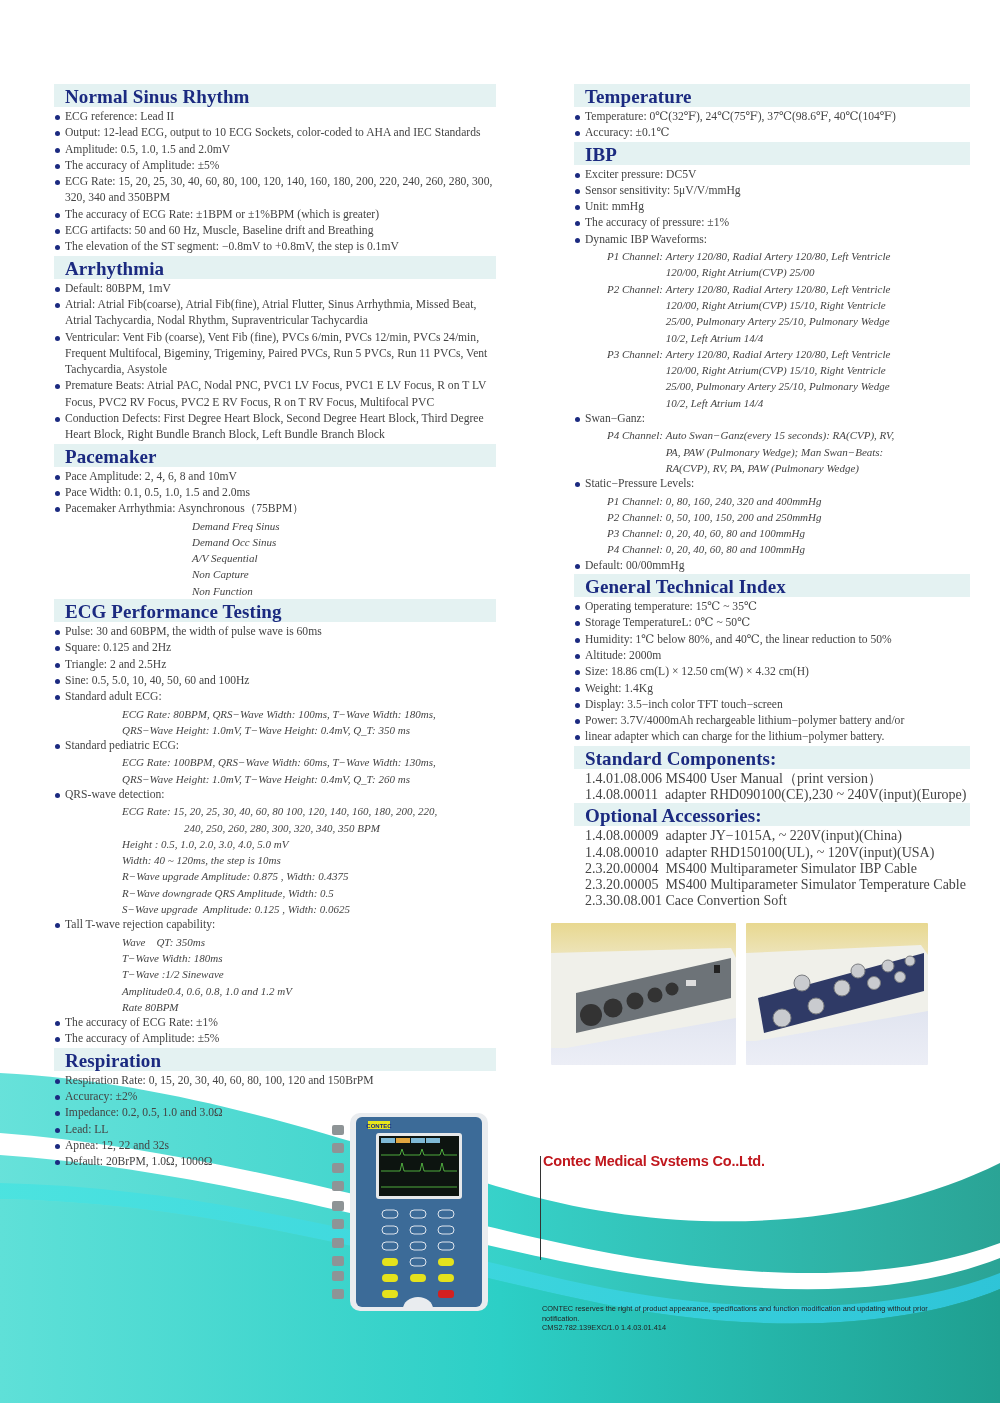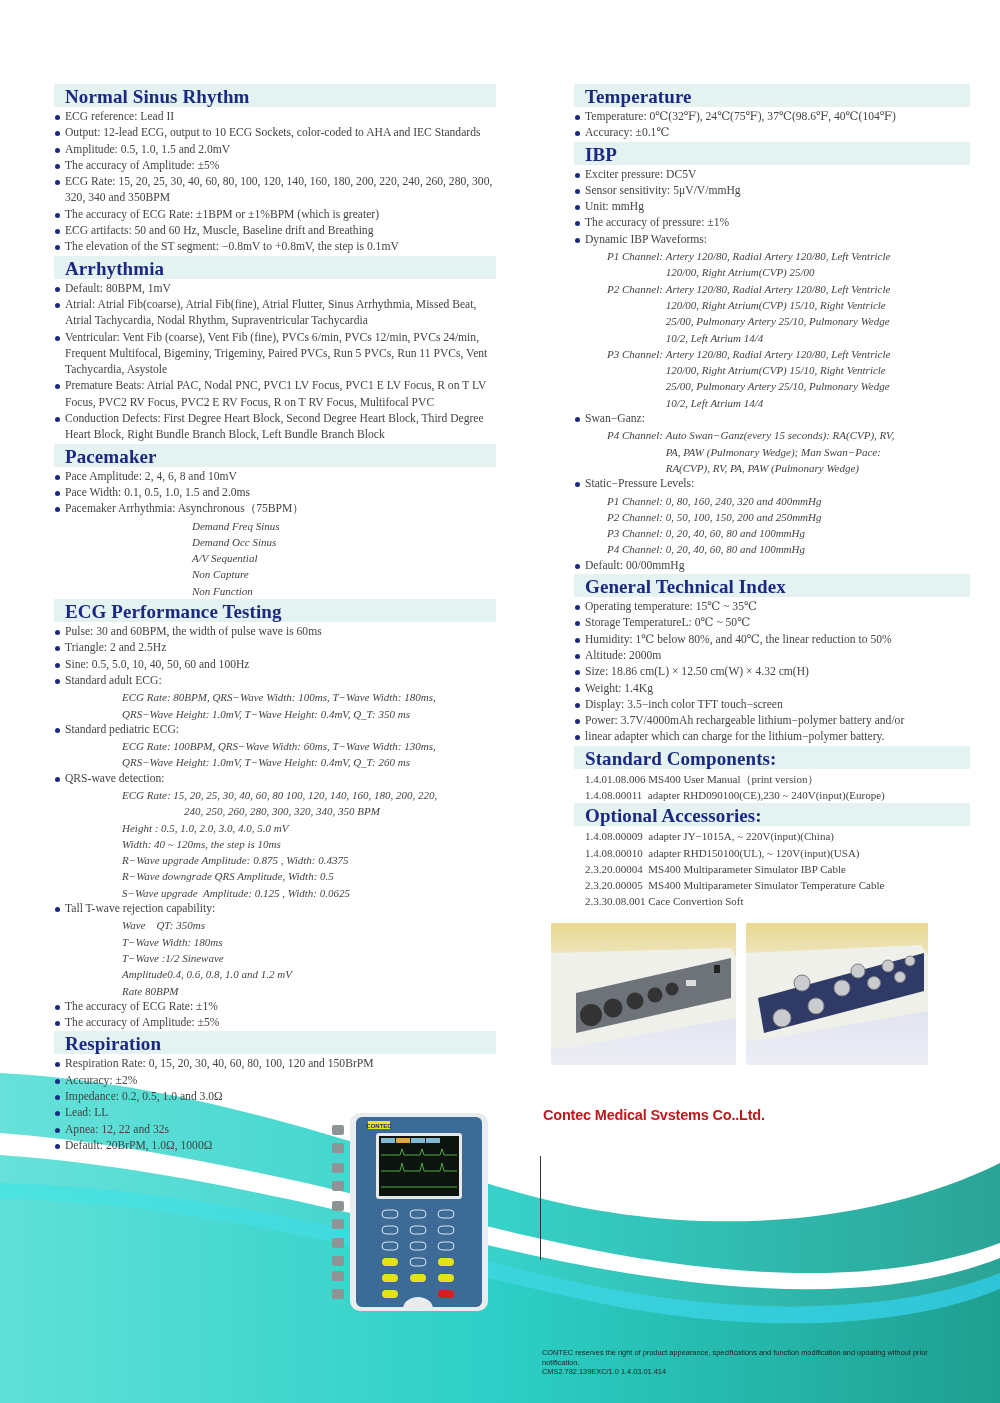--- a/index.html
+++ b/index.html
@@ -35,49 +35,49 @@
     background: #1b2a80;
   }
   .sub {
     font-size: 11px;
     line-height: 16.3px;
     color: #444;
     white-space: pre;
     font-style: italic;
   }
   .plain {
-    font-size: 11px;
+    font-size: 14px;
     line-height: 16.3px;
     color: #444;
     padding-left: 11px;
     white-space: pre;
   }
 
   
   .waves { position: absolute; left: 0; bottom: 0; width: 1000px; height: 330px; z-index: 0; }
 
   
   .device {
     position: absolute; left: 330px; top: 1113px; width: 160px; height: 198px; z-index: 2;
   }
 
   
   .photo { position: absolute; top: 923px; height: 142px; border-radius: 1px; overflow: hidden; z-index: 2; }
   .photo-a { left: 551px; width: 185px; }
   .photo-b { left: 746px; width: 182px; }
 
   .company {
-    position: absolute; left: 543px; top: 1107px; z-index: 3;
+    position: absolute; left: 543px; top: 1153px; z-index: 3;
     font-family: "Liberation Sans", "DejaVu Sans", sans-serif;
     color: #c0171d; font-size: 14.5px; font-weight: bold; letter-spacing: -0.2px;
   }
   .vline { position: absolute; left: 540px; top: 1156px; width: 1px; height: 104px; background: #333; z-index: 3; }
 
   .disclaimer {
-    position: absolute; left: 542px; top: 1348px; width: 410px; z-index: 3;
+    position: absolute; left: 542px; top: 1304px; width: 410px; z-index: 3;
     font-family: "Liberation Sans", "DejaVu Sans", sans-serif; font-size: 7.4px; line-height: 9.6px; color: #222;
   }
   .disclaimer .code { }
   .content { position: relative; z-index: 1; }
 </style>
 </head>
 <body>
 
 <svg class="waves" viewBox="0 0 1000 330" preserveAspectRatio="none">
   <defs>
@@ -132,20 +132,21 @@
       <div class="sub">Demand Occ Sinus</div>
       <div class="sub">A/V Sequential</div>
       <div class="sub">Non Capture</div>
       <div class="sub">Non Function</div>
     </div>
   </section>
 
   <section>
     <div class="sec-head">ECG Performance Testing</div>
     <div class="item"><span class="dot"></span><span>Pulse: 30 and 60BPM, the width of pulse wave is 60ms</span></div>
+    <div class="item"><span class="dot"></span><span>Square: 0.125 and 2Hz</span></div>
     <div class="item"><span class="dot"></span><span>Triangle: 2 and 2.5Hz</span></div>
     <div class="item"><span class="dot"></span><span>Sine: 0.5, 5.0, 10, 40, 50, 60 and 100Hz</span></div>
     <div class="item"><span class="dot"></span><span>Standard adult ECG:</span></div>
     <div style="padding-left:68px">
       <div class="sub">ECG Rate: 80BPM, QRS−Wave Width: 100ms, T−Wave Width: 180ms,</div>
       <div class="sub">QRS−Wave Height: 1.0mV, T−Wave Height: 0.4mV, Q_T: 350 ms</div>
     </div>
     <div class="item"><span class="dot"></span><span>Standard pediatric ECG:</span></div>
     <div style="padding-left:68px">
       <div class="sub">ECG Rate: 100BPM, QRS−Wave Width: 60ms, T−Wave Width: 130ms,</div>
@@ -223,21 +224,21 @@
         <div class="sub">25/00, Pulmonary Artery 25/10, Pulmonary Wedge</div>
         <div class="sub">10/2, Left Atrium 14/4</div>
       </div>
     </div>
 
     <div class="item"><span class="dot"></span><span>Swan−Ganz:</span></div>
     <div style="display:flex;padding-left:33px">
       <div class="sub">P4 Channel: </div>
       <div>
         <div class="sub">Auto Swan−Ganz(every 15 seconds): RA(CVP), RV,</div>
-        <div class="sub">PA, PAW (Pulmonary Wedge); Man Swan−Pace:</div>
+        <div class="sub">PA, PAW (Pulmonary Wedge); Man Swan−Beats:</div>
         <div class="sub">RA(CVP), RV, PA, PAW (Pulmonary Wedge)</div>
       </div>
     </div>
 
     <div class="item"><span class="dot"></span><span>Static−Pressure Levels:</span></div>
     <div style="padding-left:33px">
       <div class="sub">P1 Channel: 0, 80, 160, 240, 320 and 400mmHg</div>
       <div class="sub">P2 Channel: 0, 50, 100, 150, 200 and 250mmHg</div>
       <div class="sub">P3 Channel: 0, 20, 40, 60, 80 and 100mmHg</div>
       <div class="sub">P4 Channel: 0, 20, 40, 60, 80 and 100mmHg</div>

